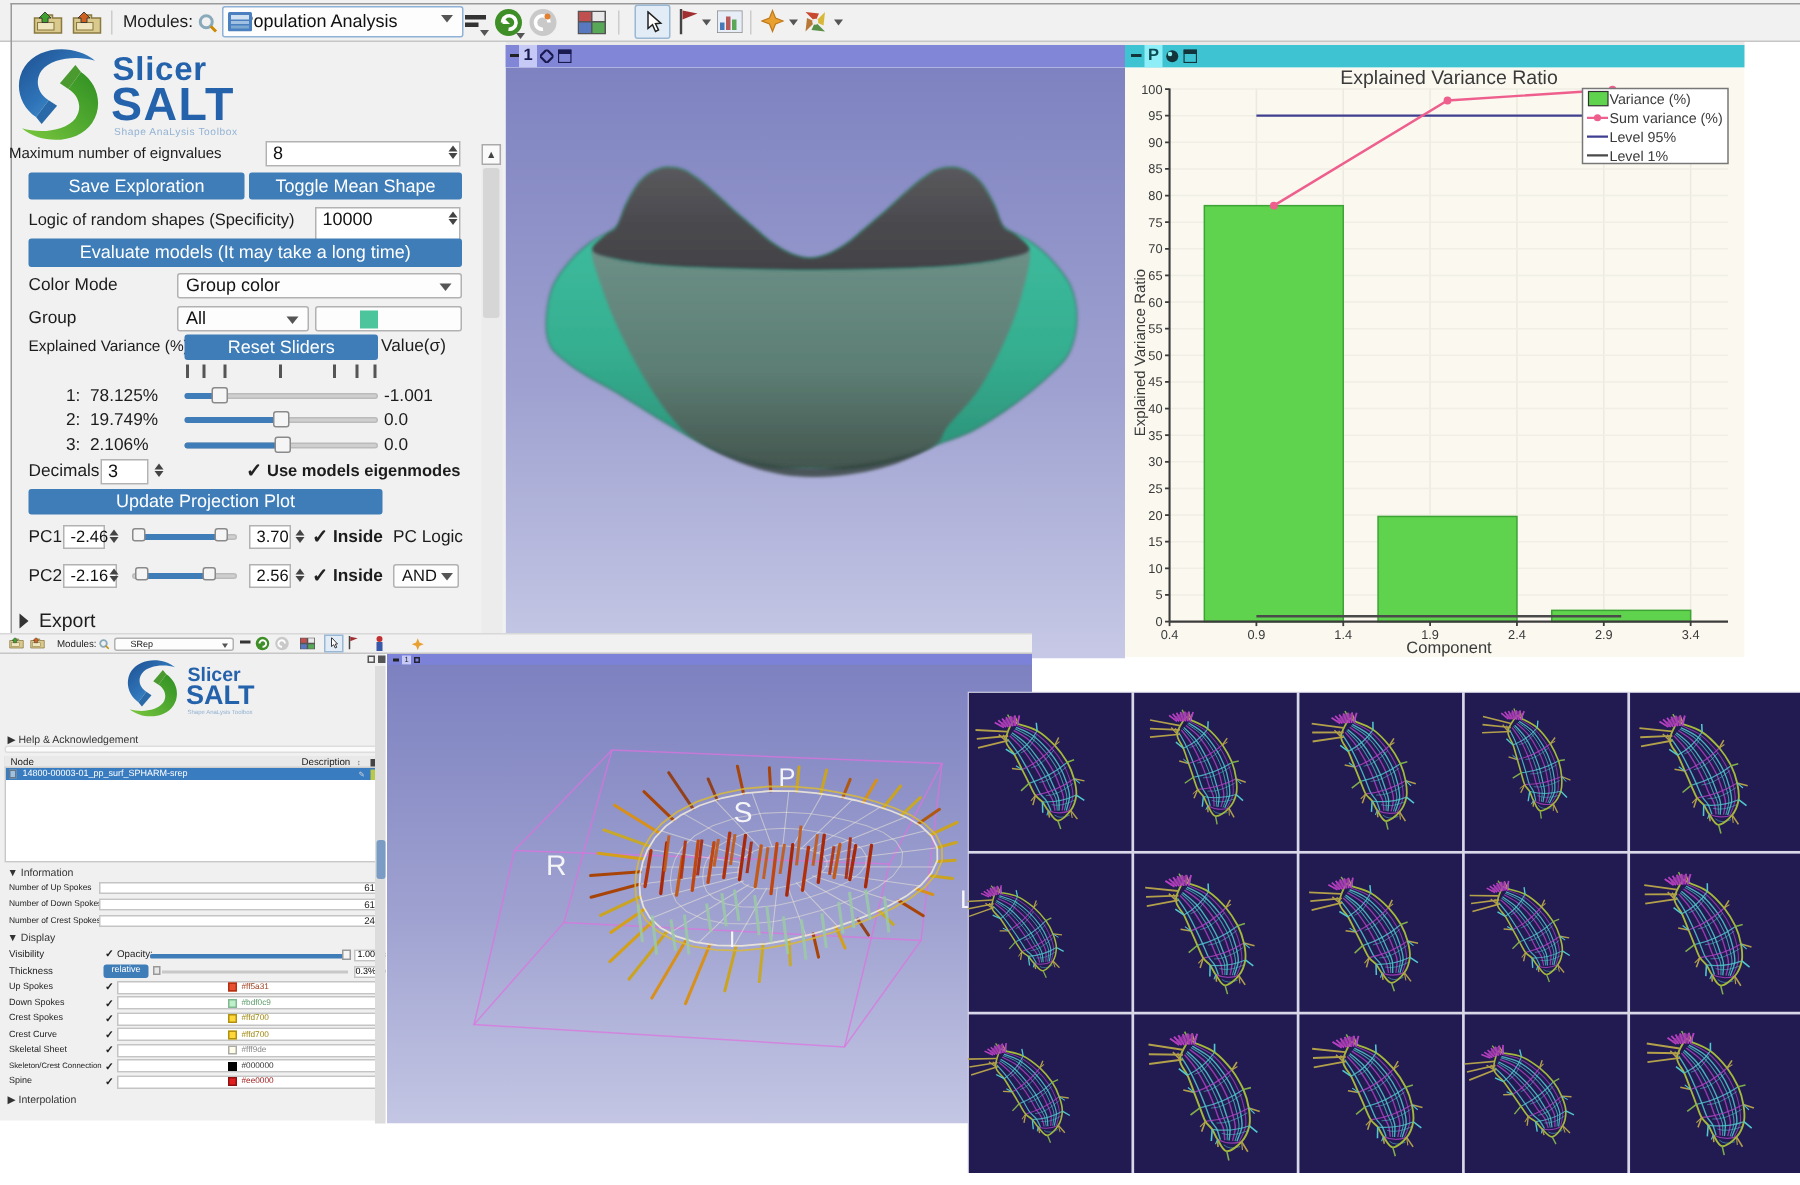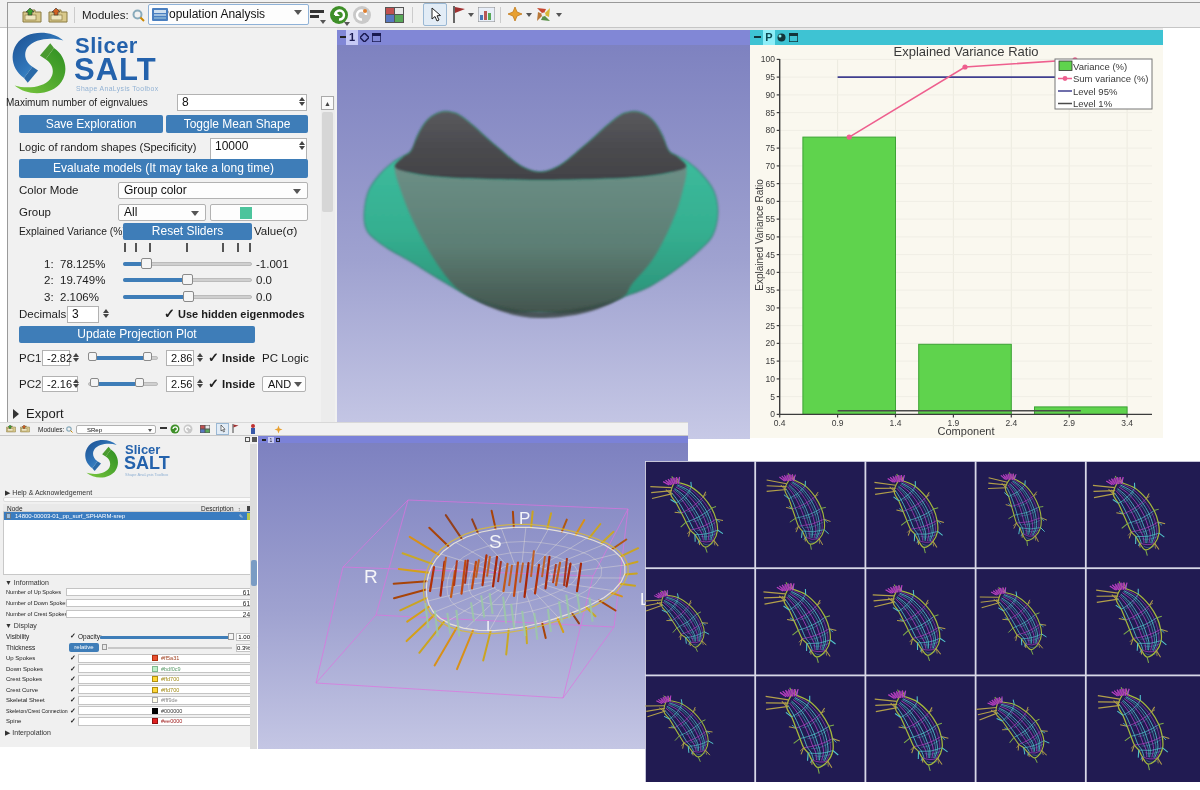--- a/index.html
+++ b/index.html
@@ -153,30 +153,30 @@
 <div class="abs lbl" style="left:256px;top:274px">0.0</div>
 <div class="abs lbl" style="left:44px;top:290.5px;width:52px;text-align:right">3:&nbsp;&nbsp;2.106%</div>
 <div class="track" style="left:123px;top:294.5px;width:129px"></div>
 <div class="fill" style="left:123px;top:294.5px;width:65px"></div>
 <div class="hdl" style="left:183px;top:290.5px"></div>
 <div class="abs lbl" style="left:256px;top:290.5px">0.0</div>
 <div class="abs lbl" style="left:19px;top:308px">Decimals</div>
 <div class="inp" style="left:67px;top:306px;width:32px;height:17px;line-height:15px">3</div>
 <div class="spin" style="left:101px;top:308px"></div>
 <div class="abs chk" style="left:164px;top:306px">✓</div>
-<div class="abs lbl" style="left:178px;top:308px;font-weight:bold;font-size:11px">Use hidden eigenmodes</div>
+<div class="abs lbl" style="left:178px;top:308px;font-weight:bold;font-size:11px">Use models eigenmodes</div>
 <div class="btn" style="left:19px;top:326px;width:236px;height:17px;line-height:17px">Update Projection Plot</div>
 <div class="abs lbl" style="left:19px;top:352px">PC1</div>
-<div class="inp" style="left:42px;top:350px;width:28px;height:16px;line-height:14px;font-size:11px">-2.82</div>
+<div class="inp" style="left:42px;top:350px;width:28px;height:16px;line-height:14px;font-size:11px">-2.46</div>
 <div class="spin" style="left:71px;top:352px"></div>
 <div class="track" style="left:88px;top:356px;width:70px"></div>
 <div class="fill" style="left:93px;top:356px;width:55px"></div>
 <div class="hdl" style="left:88px;top:352px;width:9px;height:9px"></div>
 <div class="hdl" style="left:143px;top:352px;width:9px;height:9px"></div>
-<div class="inp" style="left:166px;top:350px;width:28px;height:16px;line-height:14px;font-size:11px">2.86</div>
+<div class="inp" style="left:166px;top:350px;width:28px;height:16px;line-height:14px;font-size:11px">3.70</div>
 <div class="spin" style="left:195px;top:352px"></div>
 <div class="abs chk" style="left:208px;top:350px">✓</div>
 <div class="abs lbl" style="left:222px;top:352px;font-weight:bold">Inside</div>
 <div class="abs lbl" style="left:262px;top:352px">PC Logic</div>
 <div class="abs lbl" style="left:19px;top:378px">PC2</div>
 <div class="inp" style="left:42px;top:376px;width:36px;height:16px;line-height:14px;font-size:11px">-2.16</div>
 <div class="spin" style="left:71px;top:378px"></div>
 <div class="track" style="left:88px;top:382px;width:70px"></div>
 <div class="fill" style="left:95px;top:382px;width:45px"></div>
 <div class="hdl" style="left:90px;top:378px;width:9px;height:9px"></div>

